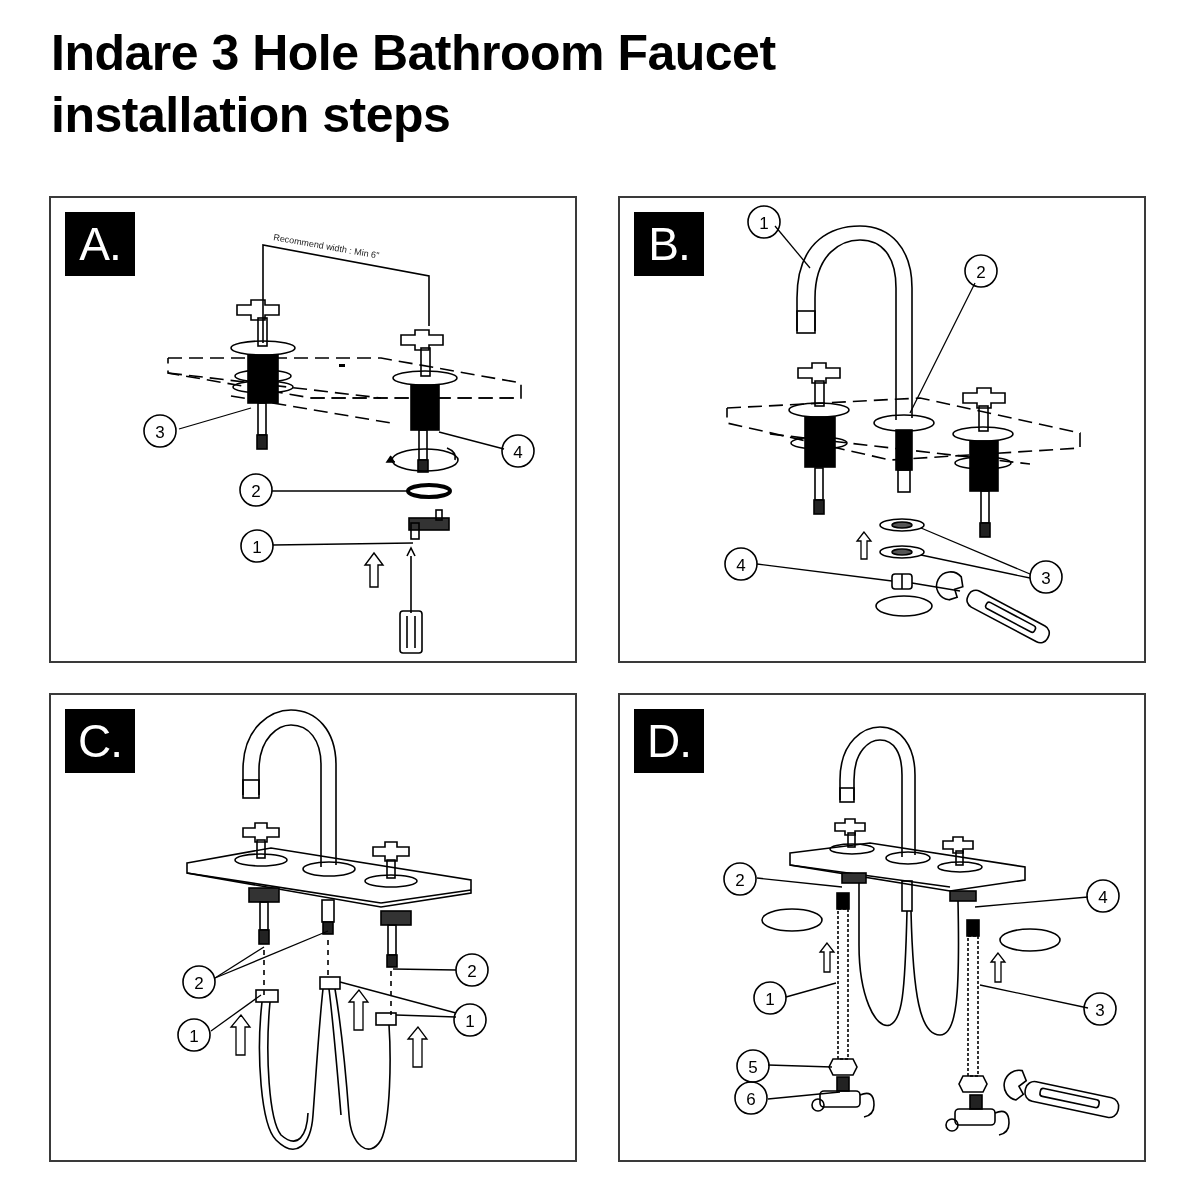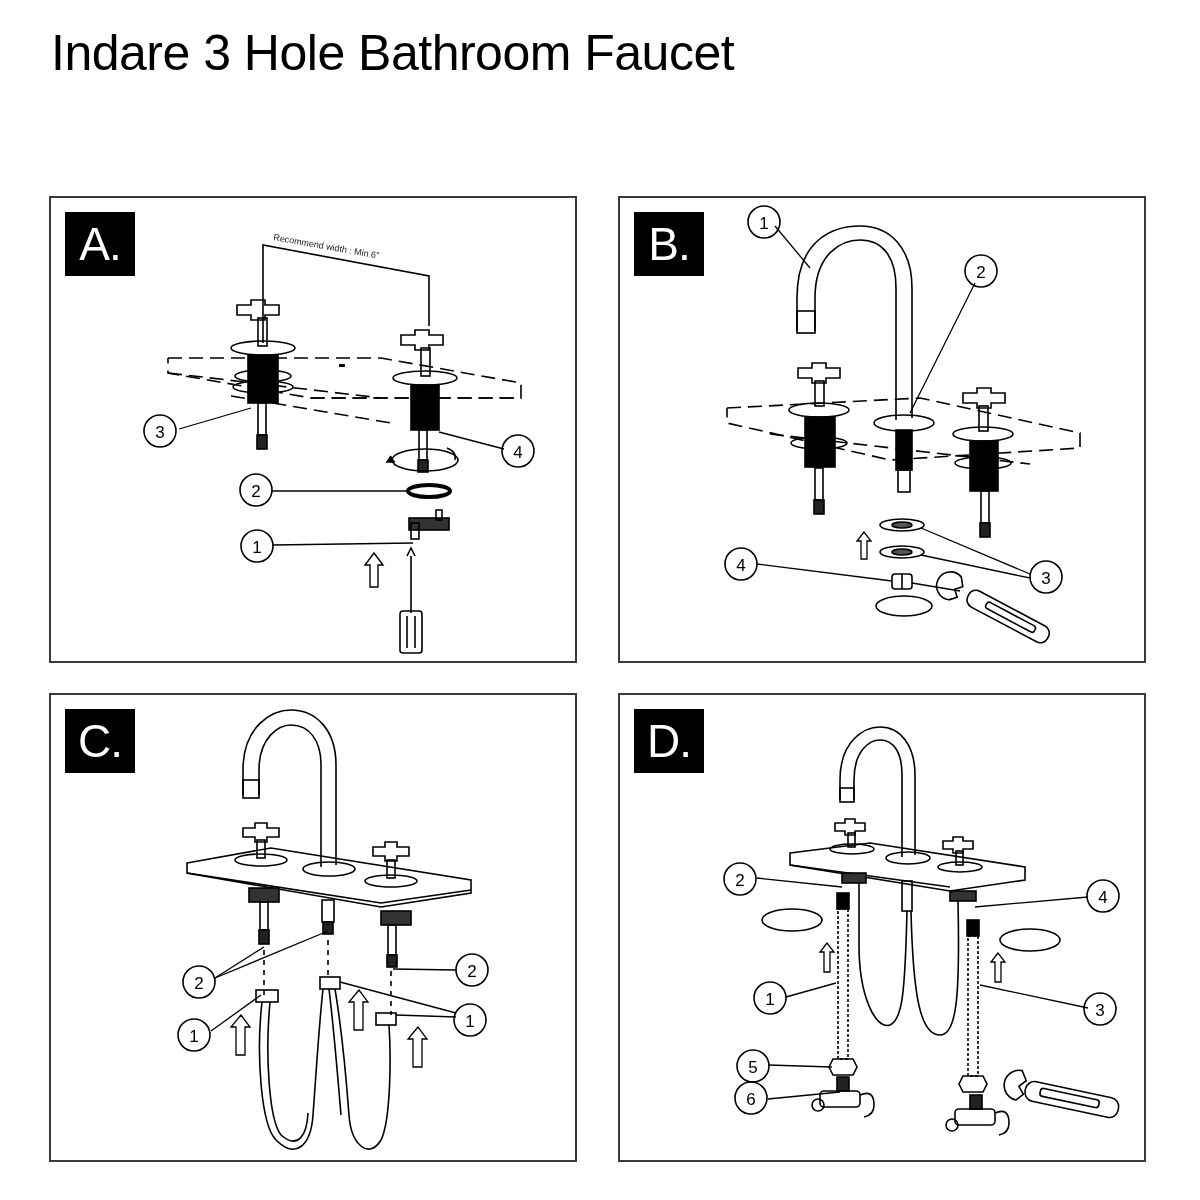--- a/index.html
+++ b/index.html
@@ -1,19 +1,19 @@
 <!DOCTYPE html>
 <html><head>
 <meta charset="utf-8">
 <style>
   html, body { margin: 0; padding: 0; background: #ffffff; }
   body { width: 1200px; height: 1200px; position: relative; overflow: hidden; font-family: "Liberation Sans", sans-serif; color: #000; }
   .title {
     position: absolute; left: 51px; top: 22px; width: 1000px;
-    font-family: "Liberation Sans", sans-serif; font-weight: normal;
+    font-family: "Liberation Sans", sans-serif; font-weight: bold;
     font-size: 50px; line-height: 62px; letter-spacing: -0.5px; color: #000;
   }
   .panel {
     position: absolute; box-sizing: border-box; border: 2px solid #3a3a3a; background: #fff;
   }
   .p-a { left: 49px; top: 196px; width: 528px; height: 467px; }
   .p-b { left: 618px; top: 196px; width: 528px; height: 467px; }
   .p-c { left: 49px; top: 693px; width: 528px; height: 469px; }
   .p-d { left: 618px; top: 693px; width: 528px; height: 469px; }
   .step-label {
@@ -23,20 +23,21 @@
   }
   .panel svg { position: absolute; left: 0; top: 0; }
   .callout-text { font-family: "Liberation Sans", sans-serif; font-size: 17px; fill: #000; }
   .note-text { font-family: "Liberation Sans", sans-serif; font-size: 9px; fill: #222; }
 </style>
 </head>
 <body>
 
 <div class="title">
   <div>Indare 3 Hole Bathroom Faucet</div>
+  <div>installation steps</div>
 </div>
 
 <div class="panel p-a">
   <svg width="524" height="463" viewBox="0 0 524 463">
     <g fill="none" stroke="#000" stroke-width="1.6">
 
       <polyline points="212,145 212,47 378,78 378,128"></polyline>
 
       <g stroke-dasharray="14,7">
         <polyline points="117,160 330,160 470,185 470,200 260,200 117,175 117,160"></polyline>

